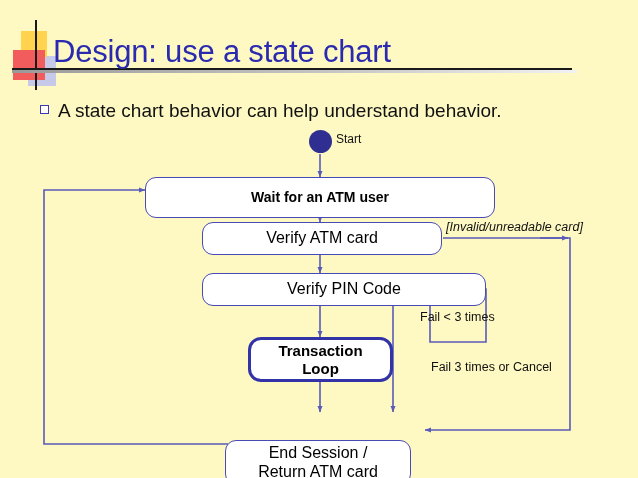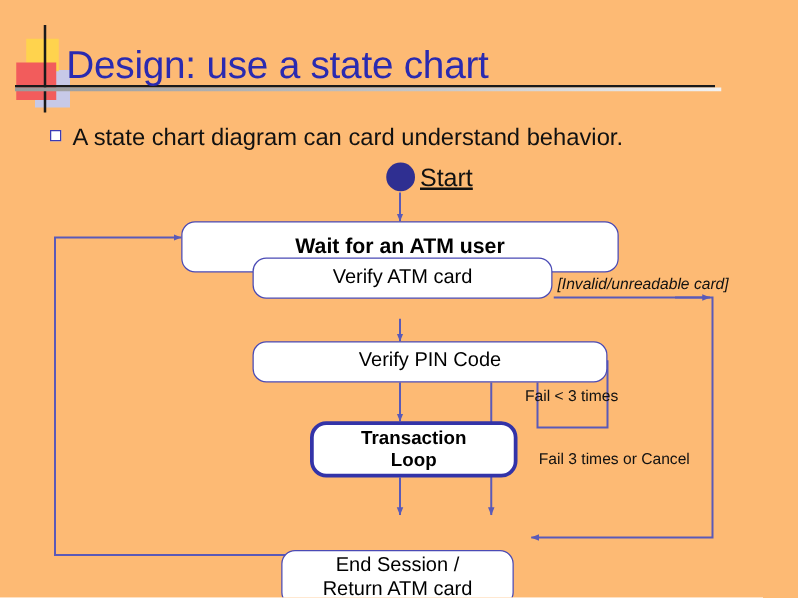--- a/index.html
+++ b/index.html
@@ -7,21 +7,21 @@
     padding: 0;
     background: #ffffff;
   }
   body {
     font-family: "Liberation Sans", sans-serif;
   }
   #slide {
     position: relative;
     width: 638px;
     height: 478px;
-    background: #fdba74;
+    background: #fef9c3;
     overflow: hidden;
   }
 
   
   .deco-sq {
     position: absolute;
   }
   .deco-yellow {
     left: 21px; top: 31px;
     width: 26px; height: 26px;
@@ -120,44 +120,43 @@
   }
   .anno {
     position: absolute;
     font-size: 12.5px;
     color: #111111;
     white-space: nowrap;
     z-index: 4;
   }
   .start-label {
     position: absolute;
-    font-size: 20px;
+    font-size: 12px;
     color: #111111;
     white-space: nowrap;
     z-index: 4;
-    text-decoration: underline;
   }
 </style>
 </head>
 <body>
 
 <div id="slide">
 
   <div class="deco-sq deco-purple"></div>
   <div class="deco-sq deco-yellow"></div>
   <div class="deco-sq deco-red"></div>
   <div class="deco-sq deco-vline"></div>
   <div class="deco-sq deco-hline"></div>
   <div class="title-rule"></div>
 
   <div class="slide-title">Design: use a state chart</div>
 
   <div class="bullet-row">
     <span class="bullet-mark"></span>
-    <span class="bullet-text">A state chart diagram can card understand behavior.</span>
+    <span class="bullet-text">A state chart behavior can help understand behavior.</span>
   </div>
 
   <svg id="diagram" viewBox="0 0 638 478" xmlns="http://www.w3.org/2000/svg">
     <defs>
       <marker id="ar" markerWidth="7" markerHeight="7" refX="6.2" refY="3" orient="auto" markerUnits="userSpaceOnUse">
         <path d="M0,0.4 L6.4,3 L0,5.6 z" fill="#5a5ab8"></path>
       </marker>
     </defs>
     <g stroke="#5a5ab8" stroke-width="1.6" fill="none">
 
@@ -179,27 +178,27 @@
 
       <path d="M540,238 L568,238" marker-end="url(#ar)"></path>
 
       <path d="M228,444 L44,444 L44,190 L145,190" marker-end="url(#ar)"></path>
     </g>
   </svg>
 
   <div class="start-dot" style="left:309px; top:130px;"></div>
   <div class="start-label" style="left:336px; top:132px;">Start</div>
 
-  <div class="node bold" style="left:145px; top:177px; width:350px; height:41px; font-size:17px;">Wait for an ATM user</div>
-
-  <div class="node" style="left:202px; top:206px; width:240px; height:33px; font-size:16px;">Verify ATM card</div>
+  <div class="node bold" style="left:145px; top:177px; width:350px; height:41px; font-size:14px;">Wait for an ATM user</div>
+
+  <div class="node" style="left:202px; top:222px; width:240px; height:33px; font-size:16px;">Verify ATM card</div>
 
   <div class="node" style="left:202px; top:273px; width:284px; height:33px; font-size:16px;">Verify PIN Code</div>
 
-  <div class="node bold thick" style="left:248px; top:337px; width:166px; height:45px; font-size:15px; white-space:pre-line;">Transaction
+  <div class="node bold thick" style="left:248px; top:337px; width:145px; height:45px; font-size:15px; white-space:pre-line;">Transaction
 Loop</div>
 
   <div class="node" style="left:225px; top:412px; width:186px; height:45px; font-size:16px; white-space:pre-line;margin-top:28px;">End Session /
 Return ATM card</div>
 
   <div class="anno" style="left:446px; top:220px;font-style:italic;">[Invalid/unreadable card]</div>
   <div class="anno" style="left:420px; top:310px;">Fail &lt; 3 times</div>
   <div class="anno" style="left:403px; top:360px;margin-left:28px;">Fail 3 times or Cancel</div>
 
 </div>

